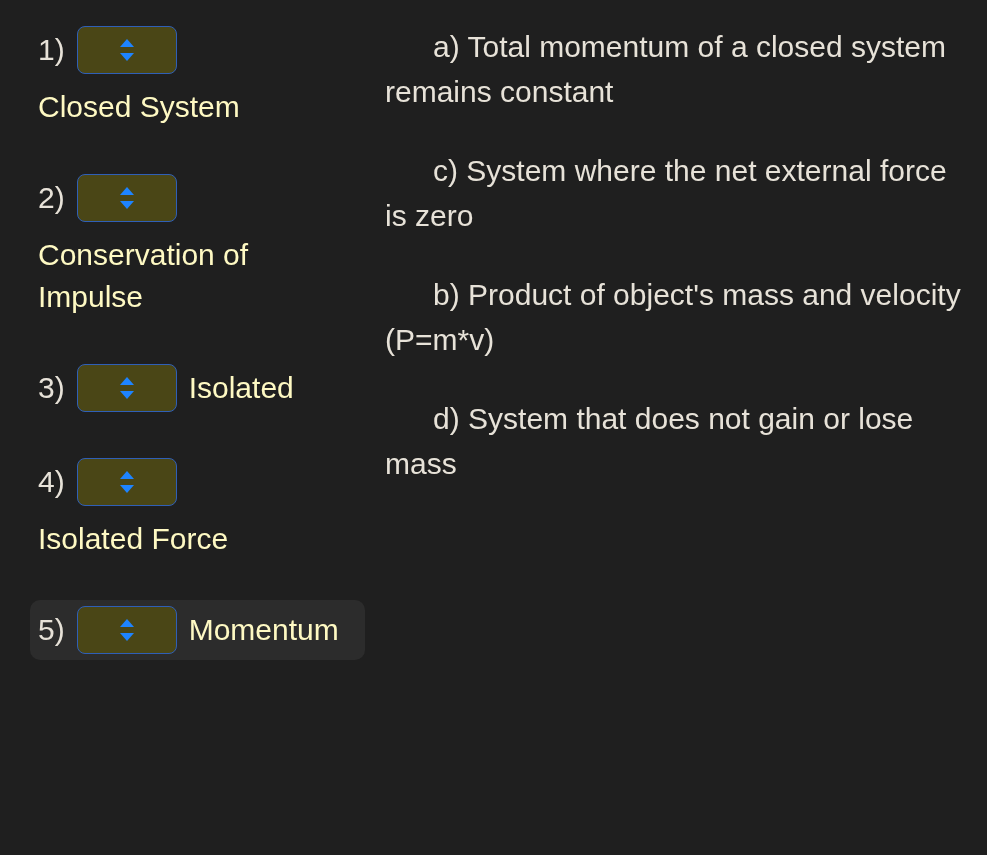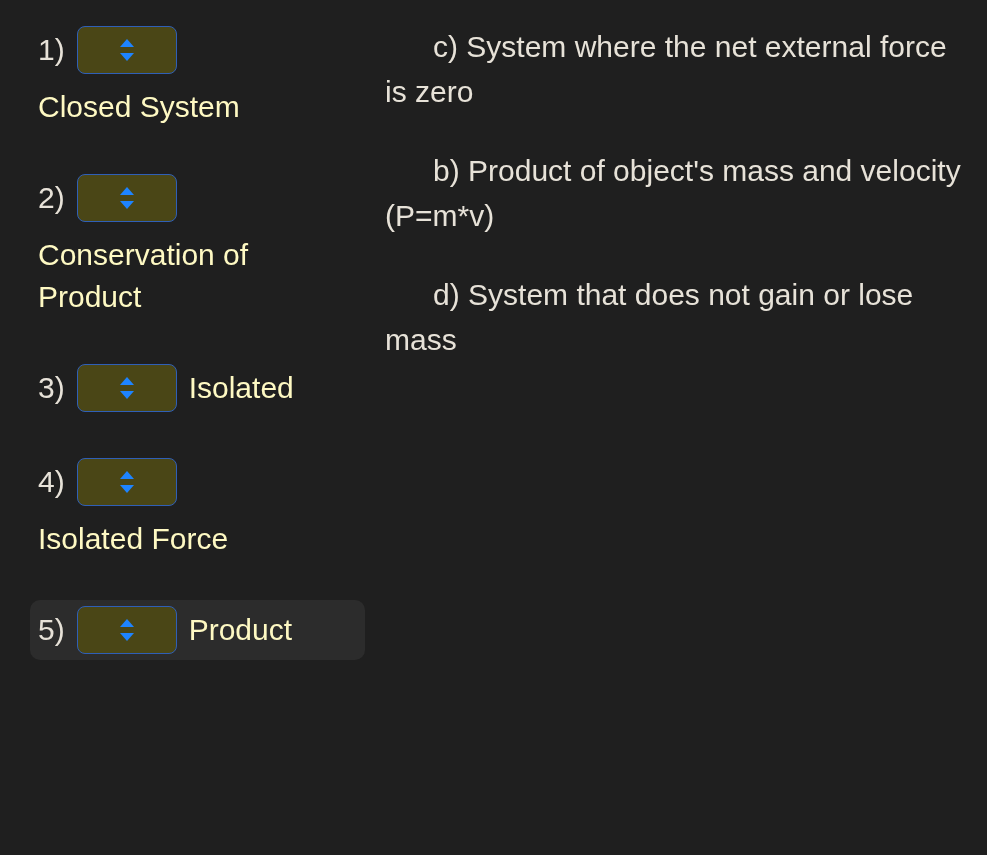--- a/index.html
+++ b/index.html
@@ -117,21 +117,21 @@
         <span class="term-text">Closed System</span>
       </div>
     </div>
 
     <div class="term-row">
       <div class="first-line">
         <span class="num-label">2)</span>
         <div class="select-box">
           <span class="chevrons"></span>
         </div>
-        <span class="term-text">Conservation of Product</span>
+        <span class="term-text">Conservation of Impulse</span>
       </div>
     </div>
 
     <div class="term-row">
       <div class="first-line">
         <span class="num-label">3)</span>
         <div class="select-box">
           <span class="chevrons"></span>
         </div>
         <span class="term-text">Isolated</span>
@@ -147,28 +147,32 @@
         <span class="term-text">Isolated Force</span>
       </div>
     </div>
 
     <div class="term-row highlight">
       <div class="first-line">
         <span class="num-label">5)</span>
         <div class="select-box">
           <span class="chevrons"></span>
         </div>
-        <span class="term-text">Product</span>
+        <span class="term-text">Momentum</span>
       </div>
     </div>
 
   </div>
 
   <div class="right-col">
 
+    <div class="def-row">
+      <span class="def-indent"></span><span>a)</span>
+      <span>Total momentum of a closed system remains constant</span>
+    </div>
 
     <div class="def-row">
       <span class="def-indent"></span><span>c)</span>
       <span>System where the net external force is zero</span>
     </div>
 
     <div class="def-row">
       <span class="def-indent"></span><span>b)</span>
       <span>Product of object's mass and velocity (P=m*v)</span>
     </div>

